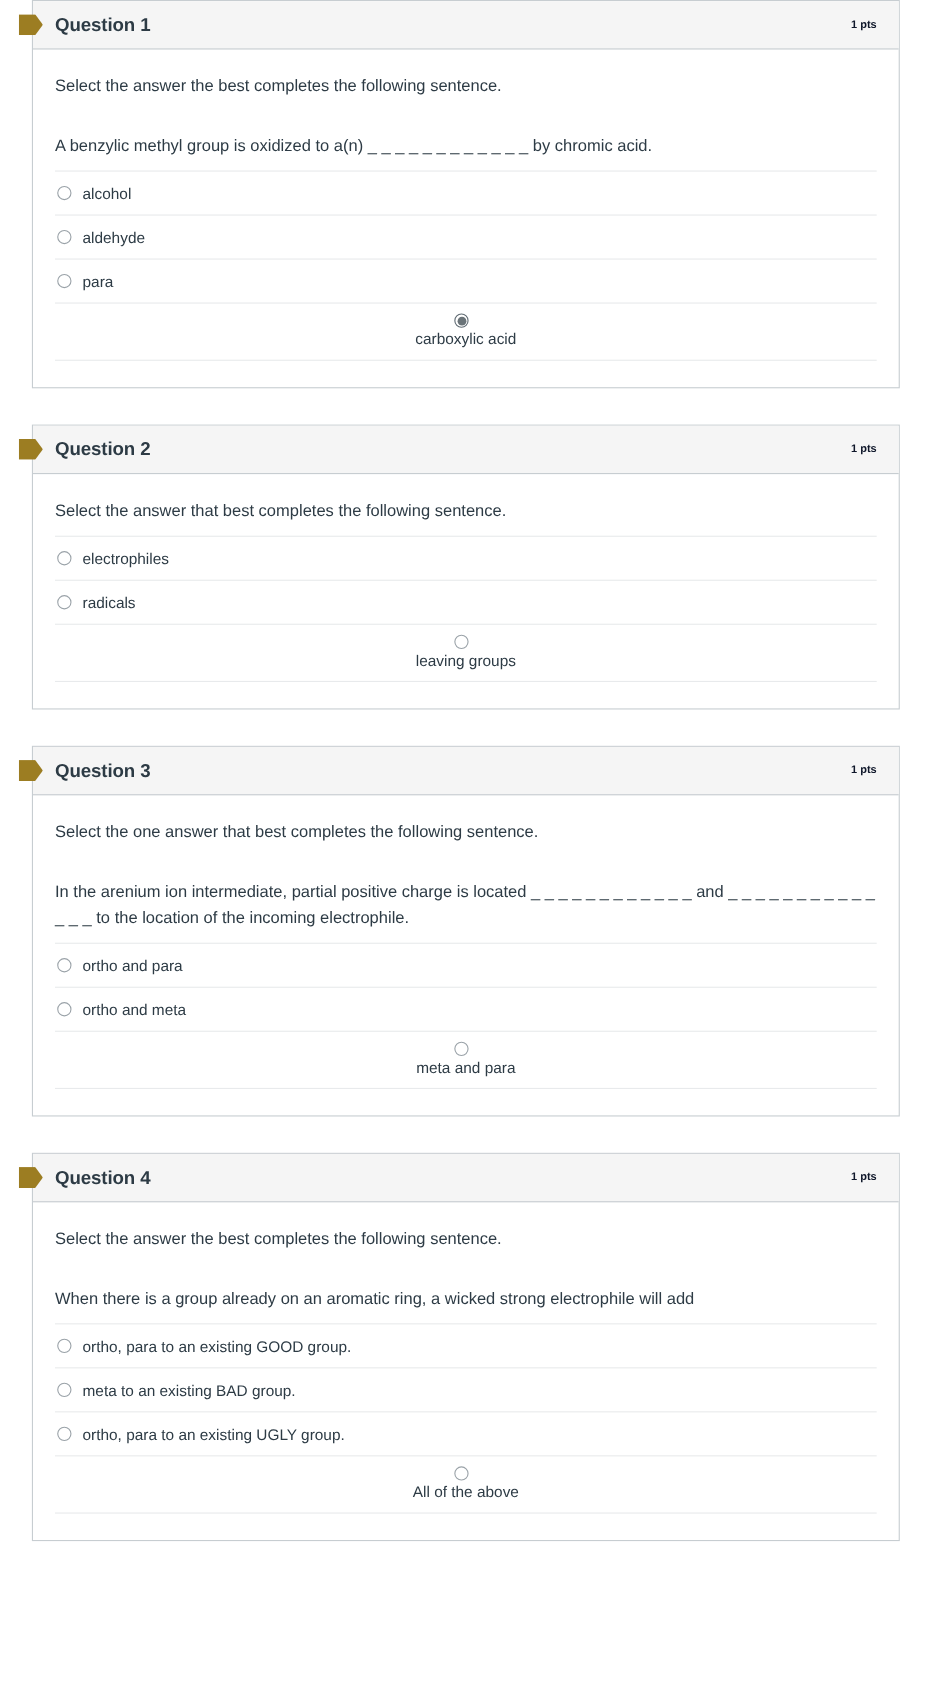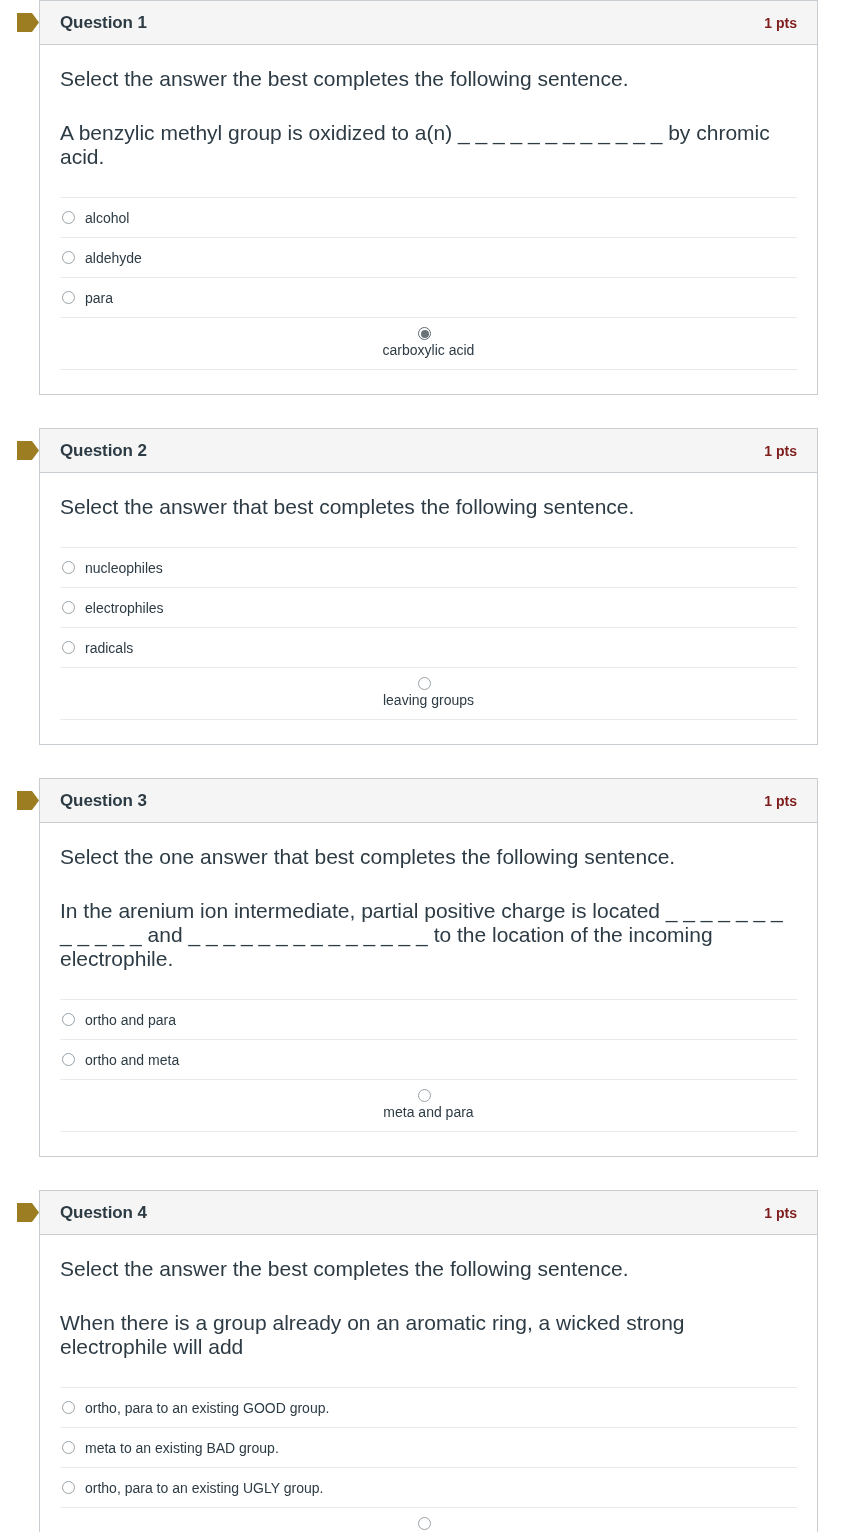--- a/index.html
+++ b/index.html
@@ -19,21 +19,21 @@
     position: relative;
     width: 850px;
     height: 1532px;
     overflow: hidden;
   }
 
   
   .question-block {
     position: relative;
     margin: 0 0 33px 0;
-    padding-left: 39px;
+    padding-left: 29px;
     padding-right: 32px;
   }
 
   .flag-icon {
     position: absolute;
     left: 17px;
     top: 13px;
     width: 22px;
     height: 19px;
     background: #9c7d22;
@@ -59,41 +59,41 @@
   }
 
   .question-name {
     font-size: 17px;
     font-weight: bold;
     color: #2d3b45;
     letter-spacing: -0.1px;
   }
 
   .question-points {
-    font-size: 14px;
+    font-size: 10px;
     font-weight: bold;
-    color: #7f1d1d;
+    color: #0f172a;
   }
 
   .question-body {
     padding: 22px 20px 0 20px;
   }
 
   .question-text p {
     margin: 0 0 0 0;
-    font-size: 21px;
+    font-size: 15px;
     line-height: 24px;
     color: #2d3b45;
   }
   .question-text p + p {
     margin-top: 30px;
   }
 
   .answers {
-    margin-top: 28px;
+    margin-top: 10px;
     padding-bottom: 24px;
   }
 
   .answer-row {
     display: flex;
     align-items: center;
     border-top: 1px solid #e8eaec;
     min-height: 40px;
     padding: 9px 0 9px 0;
     box-sizing: border-box;
@@ -181,24 +181,20 @@
             <div class="question-name">Question 2</div>
             <div class="question-points">1 pts</div>
           </div>
           <div class="question-body">
             <div class="question-text">
               <p>Select the answer that best completes the following sentence.</p>
             </div>
             <div class="answers">
               <div class="answer-row">
                 <span class="radio"></span>
-                <span class="answer-text">nucleophiles</span>
-              </div>
-              <div class="answer-row">
-                <span class="radio"></span>
                 <span class="answer-text">electrophiles</span>
               </div>
               <div class="answer-row">
                 <span class="radio"></span>
                 <span class="answer-text">radicals</span>
               </div>
               <div class="answer-row">
                 <span class="radio"></span>
                 <span class="answer-text">leaving groups</span>
               </div>

